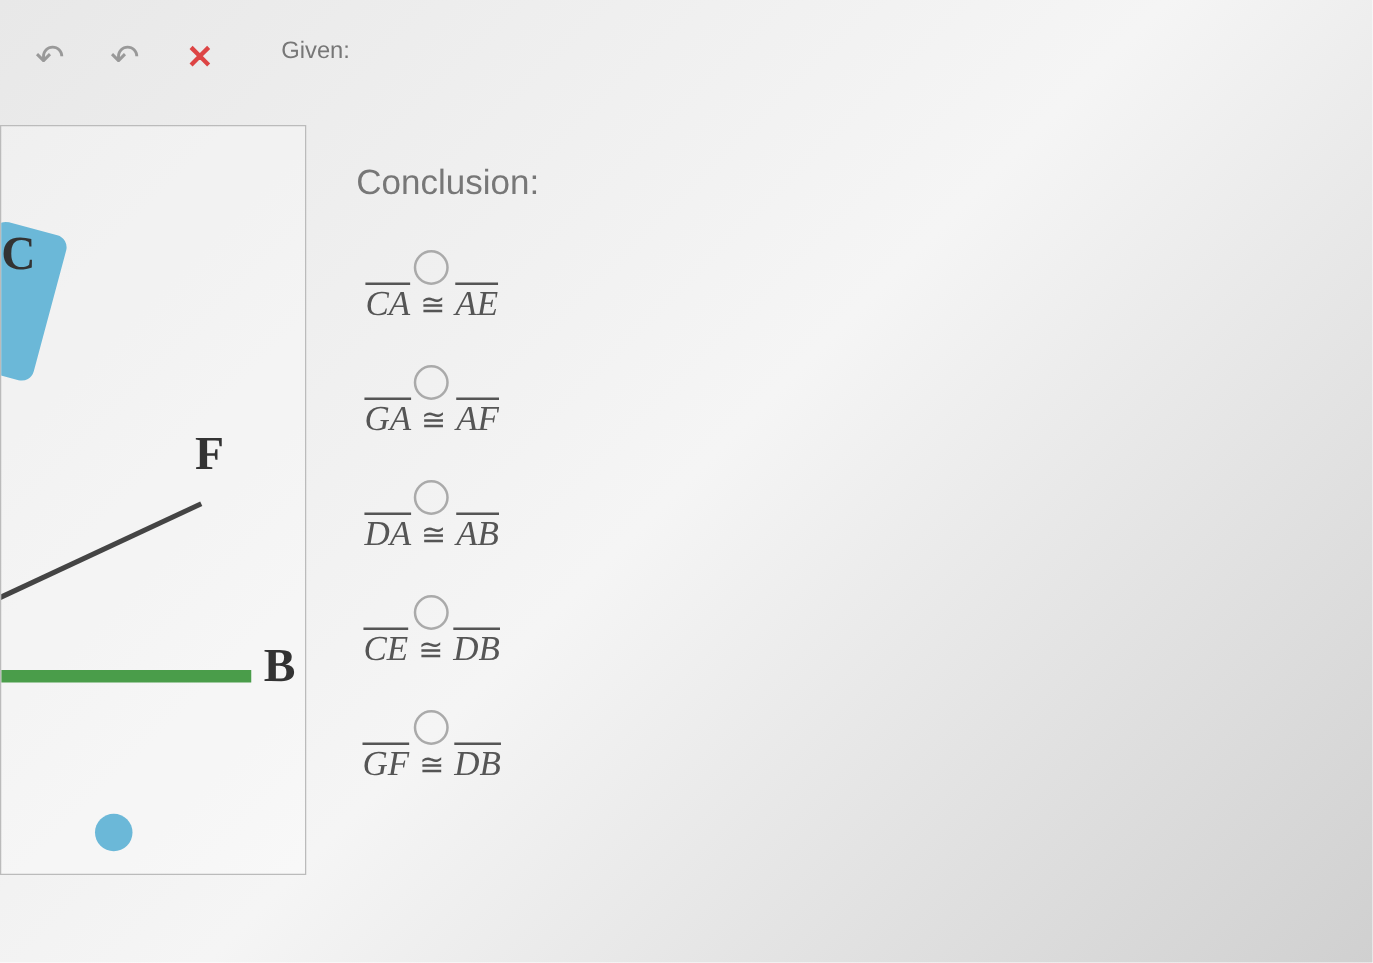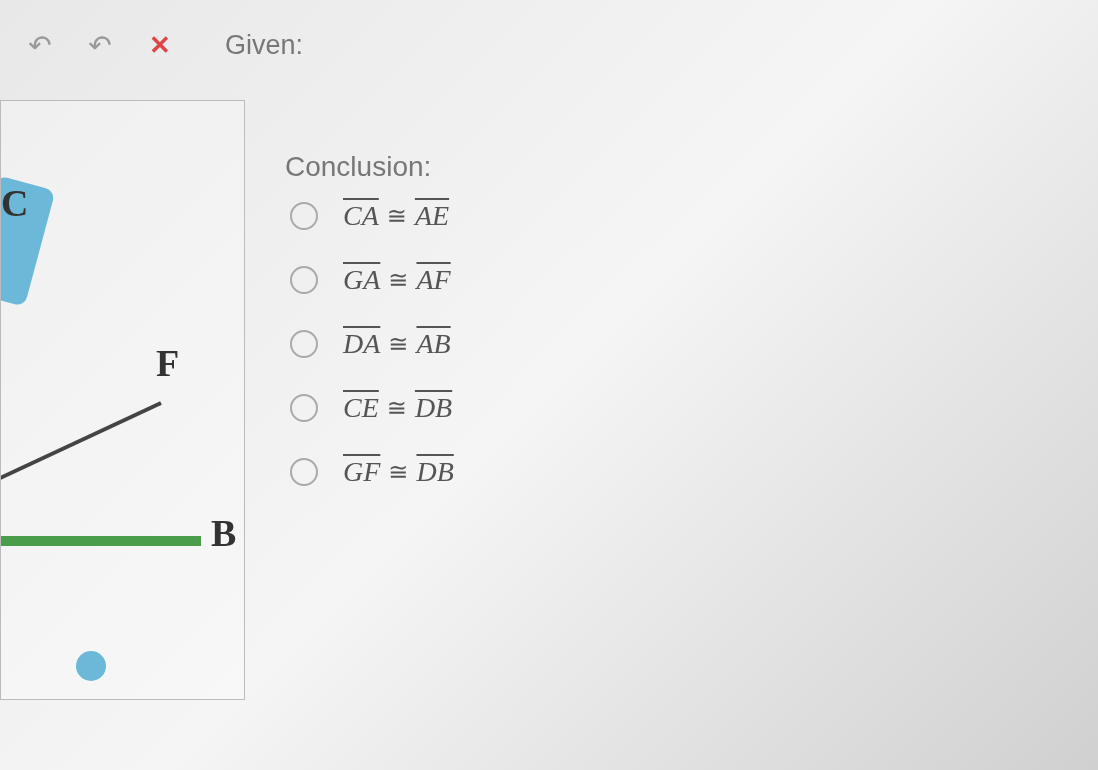--- a/index.html
+++ b/index.html
@@ -35,41 +35,40 @@
     }
     .close-btn {
       color: #d44;
       font-size: 26px;
       font-weight: bold;
     }
     .given-row {
       position: absolute;
       top: 30px;
       left: 225px;
-      font-size: 27px;
+      font-size: 19px;
       color: #777;
       display: flex;
       align-items: center;
       gap: 12px;
     }
     .given-label {
       font-weight: 500;
     }
     .overline {
       text-decoration: overline;
       font-style: italic;
       font-family: 'Times New Roman', serif;
     }
     .conclusion-label {
       position: absolute;
       top: 130px;
       left: 285px;
       font-size: 28px;
       color: #777;
-      margin-top: 21px;
     }
     .diagram-panel {
       position: absolute;
       top: 100px;
       left: 0;
       width: 245px;
       height: 600px;
       border: 1px solid #bbb;
       background: rgba(255,255,255,0.3);
       overflow: hidden;
@@ -125,21 +124,21 @@
       position: absolute;
       top: 200px;
       left: 290px;
       display: flex;
       flex-direction: column;
       gap: 32px;
     }
     .option-row {
       display: flex;
       align-items: center;
-      gap: 25px;
+      flex-direction: column;
     }
     .radio {
       width: 28px;
       height: 28px;
       border: 2px solid #aaa;
       border-radius: 50%;
       background: transparent;
       cursor: pointer;
       flex-shrink: 0;
     }

